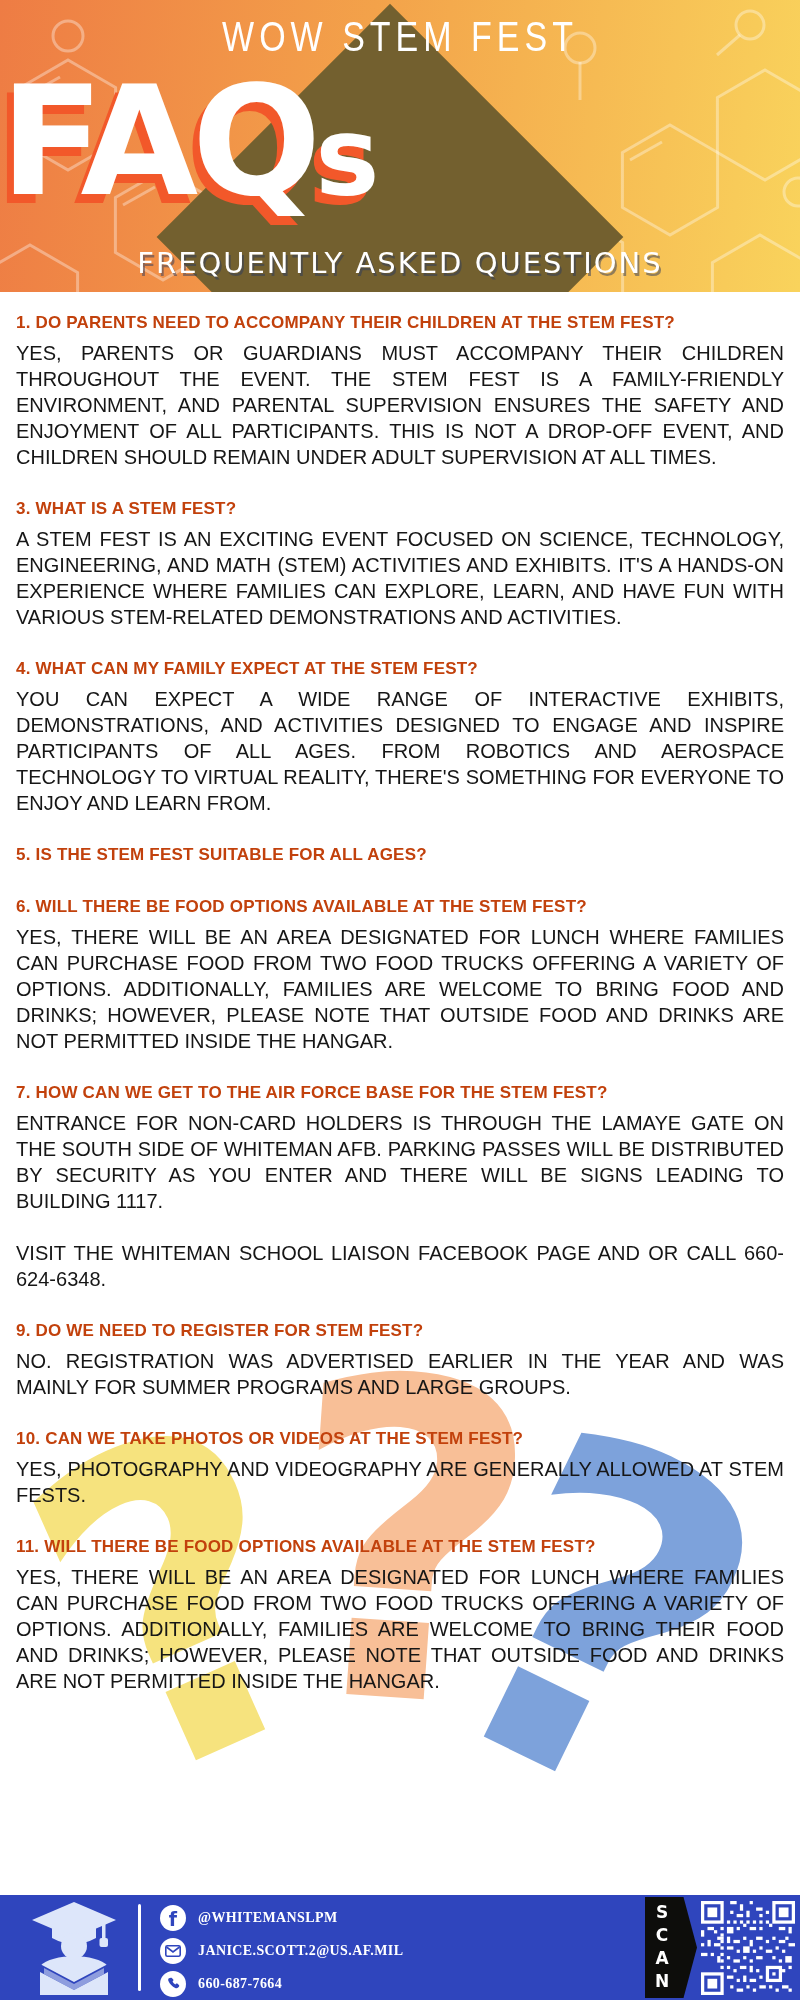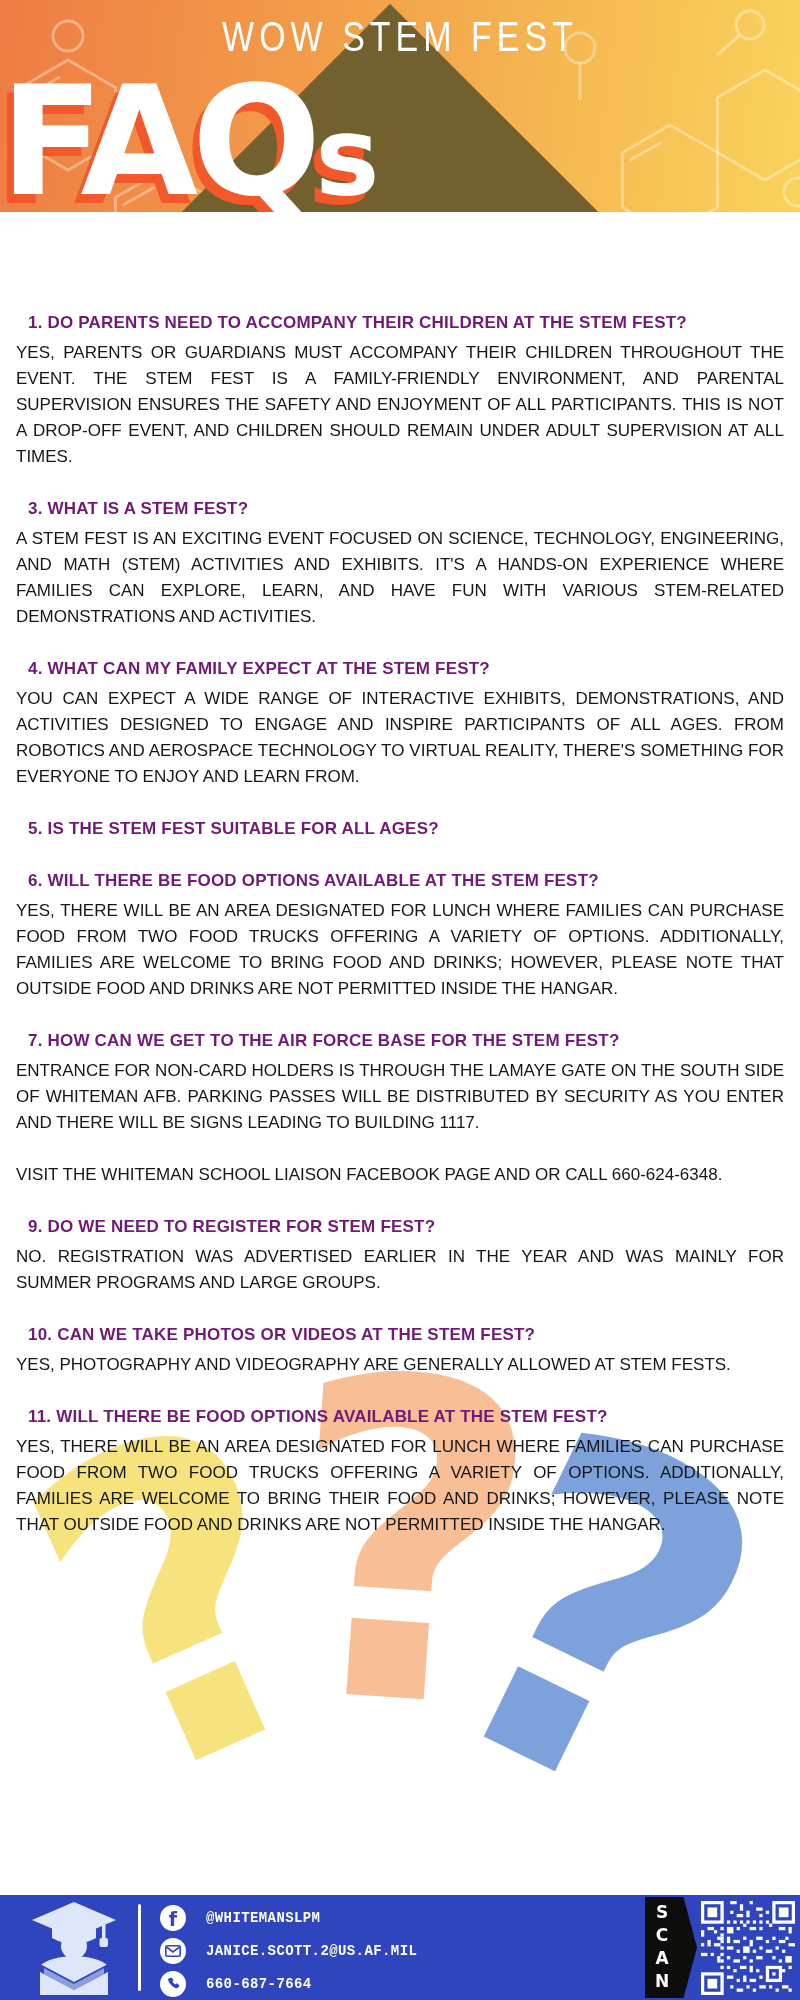--- a/index.html
+++ b/index.html
@@ -3,21 +3,21 @@
 <meta charset="utf-8">
 <style>
   html,body { margin:0; padding:0; }
   .page {
     position:relative; width:800px; height:2000px; background:#fff;
     overflow:hidden; font-family:"Liberation Sans", sans-serif;
   }
 
   
   .hero {
-    position:absolute; top:0; left:0; width:800px; height:212px;
+    position:absolute; top:0; left:0; width:800px; height:292px;
     background:linear-gradient(97deg,#ee7c44 0%, #f3a24a 45%, #f9d35c 100%);
     overflow:hidden;
   }
   .hero svg.molecules { position:absolute; top:0; left:0; }
   .diamond {
     position:absolute; width:330px; height:330px; left:225px; top:72px;
     transform:rotate(45deg); background:#73602f;
   }
   .brand {
     position:absolute; top:12px; left:0; width:100%; text-align:center;
@@ -47,25 +47,25 @@
   .qmark {
     position:absolute; font-family:"DejaVu Sans", sans-serif; font-weight:700;
     line-height:0.9; z-index:0; user-select:none;
   }
   .qmark.yellow { font-size:430px; left:58px;  top:1118px; color:#f6e37e; transform:rotate(-24deg); }
   .qmark.orange { font-size:440px; left:282px; top:1056px; color:#f8bf97; transform:rotate(4deg); }
   .qmark.blue   { font-size:450px; left:470px; top:1126px; color:#7da2db; transform:rotate(26deg); }
 
   .qa { position:relative; z-index:1; margin:0 0 26px 0; }
   .qa h3 {
-    margin:0 0 4px 12px; font-size:17px; font-weight:700; color:#701a75;
+    margin:0 0 4px 0; font-size:17px; font-weight:700; color:#c2410c;
     line-height:26px; letter-spacing:0.2px;
   }
   .qa p {
-    margin:0; font-size:17px; line-height:26px; color:#161616;
+    margin:0; font-size:20px; line-height:26px; color:#161616;
     text-align:justify;
   }
 
   
   .footer {
     position:absolute; left:0; bottom:0; width:800px; height:105px;
     background:#2f45bd;
   }
   .grad-logo { position:absolute; left:22px; top:5px; }
   .fdivider {
@@ -76,21 +76,21 @@
   .contact-row { display:flex; align-items:center; height:31px; margin-bottom:2px; }
   .cicon {
     width:26px; height:26px; border-radius:50%; background:#fff;
     display:flex; align-items:center; justify-content:center; flex:0 0 26px;
   }
   .fb-glyph {
     font-family:"DejaVu Sans", sans-serif; font-weight:700; font-size:19px;
     color:#2f45bd; line-height:1; margin-top:3px;
   }
   .contact-text {
-    margin-left:20px; color:#fff; font-family:Liberation Mono, monospace;
+    margin-left:12px; color:#fff; font-family:Liberation Serif, serif;
     font-weight:700; font-size:14px; letter-spacing:0.4px;
   }
   .scan-banner {
     position:absolute; left:645px; top:2px; bottom:2px; width:52px;
     background:#0d0d0b; clip-path:polygon(0 0,74% 0,100% 50%,74% 100%,0 100%);
     display:flex; align-items:center; justify-content:flex-start;
     padding-left:8px; box-sizing:border-box;
   }
   .scan-text {
     writing-mode:vertical-rl; text-orientation:upright;

